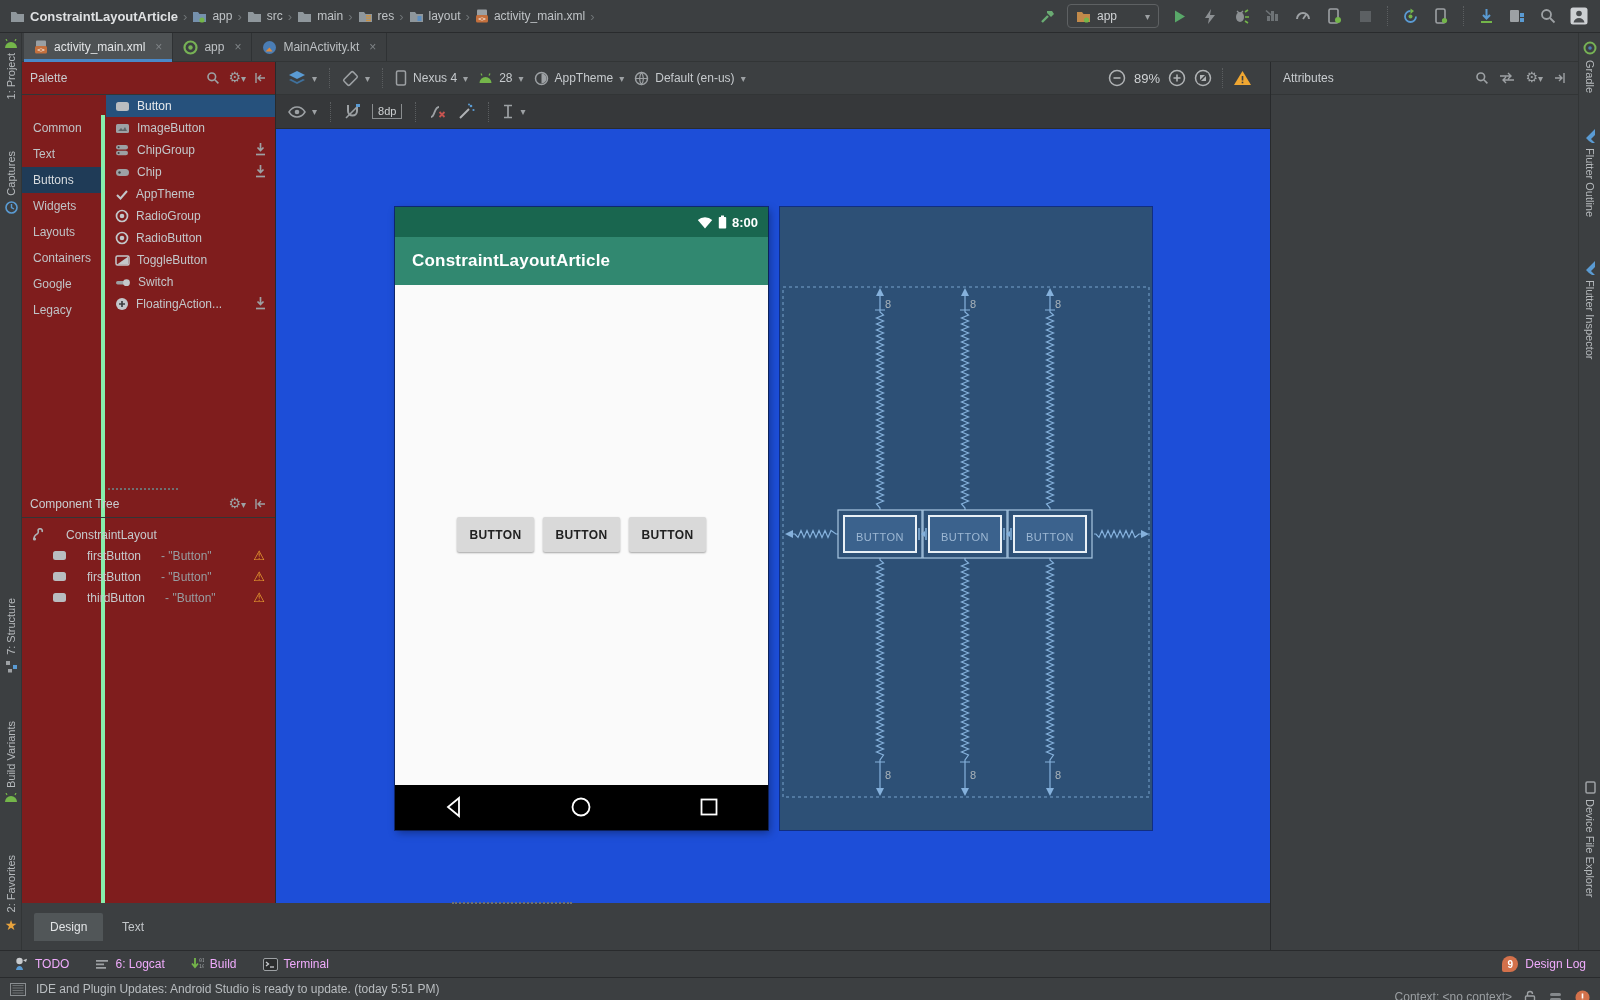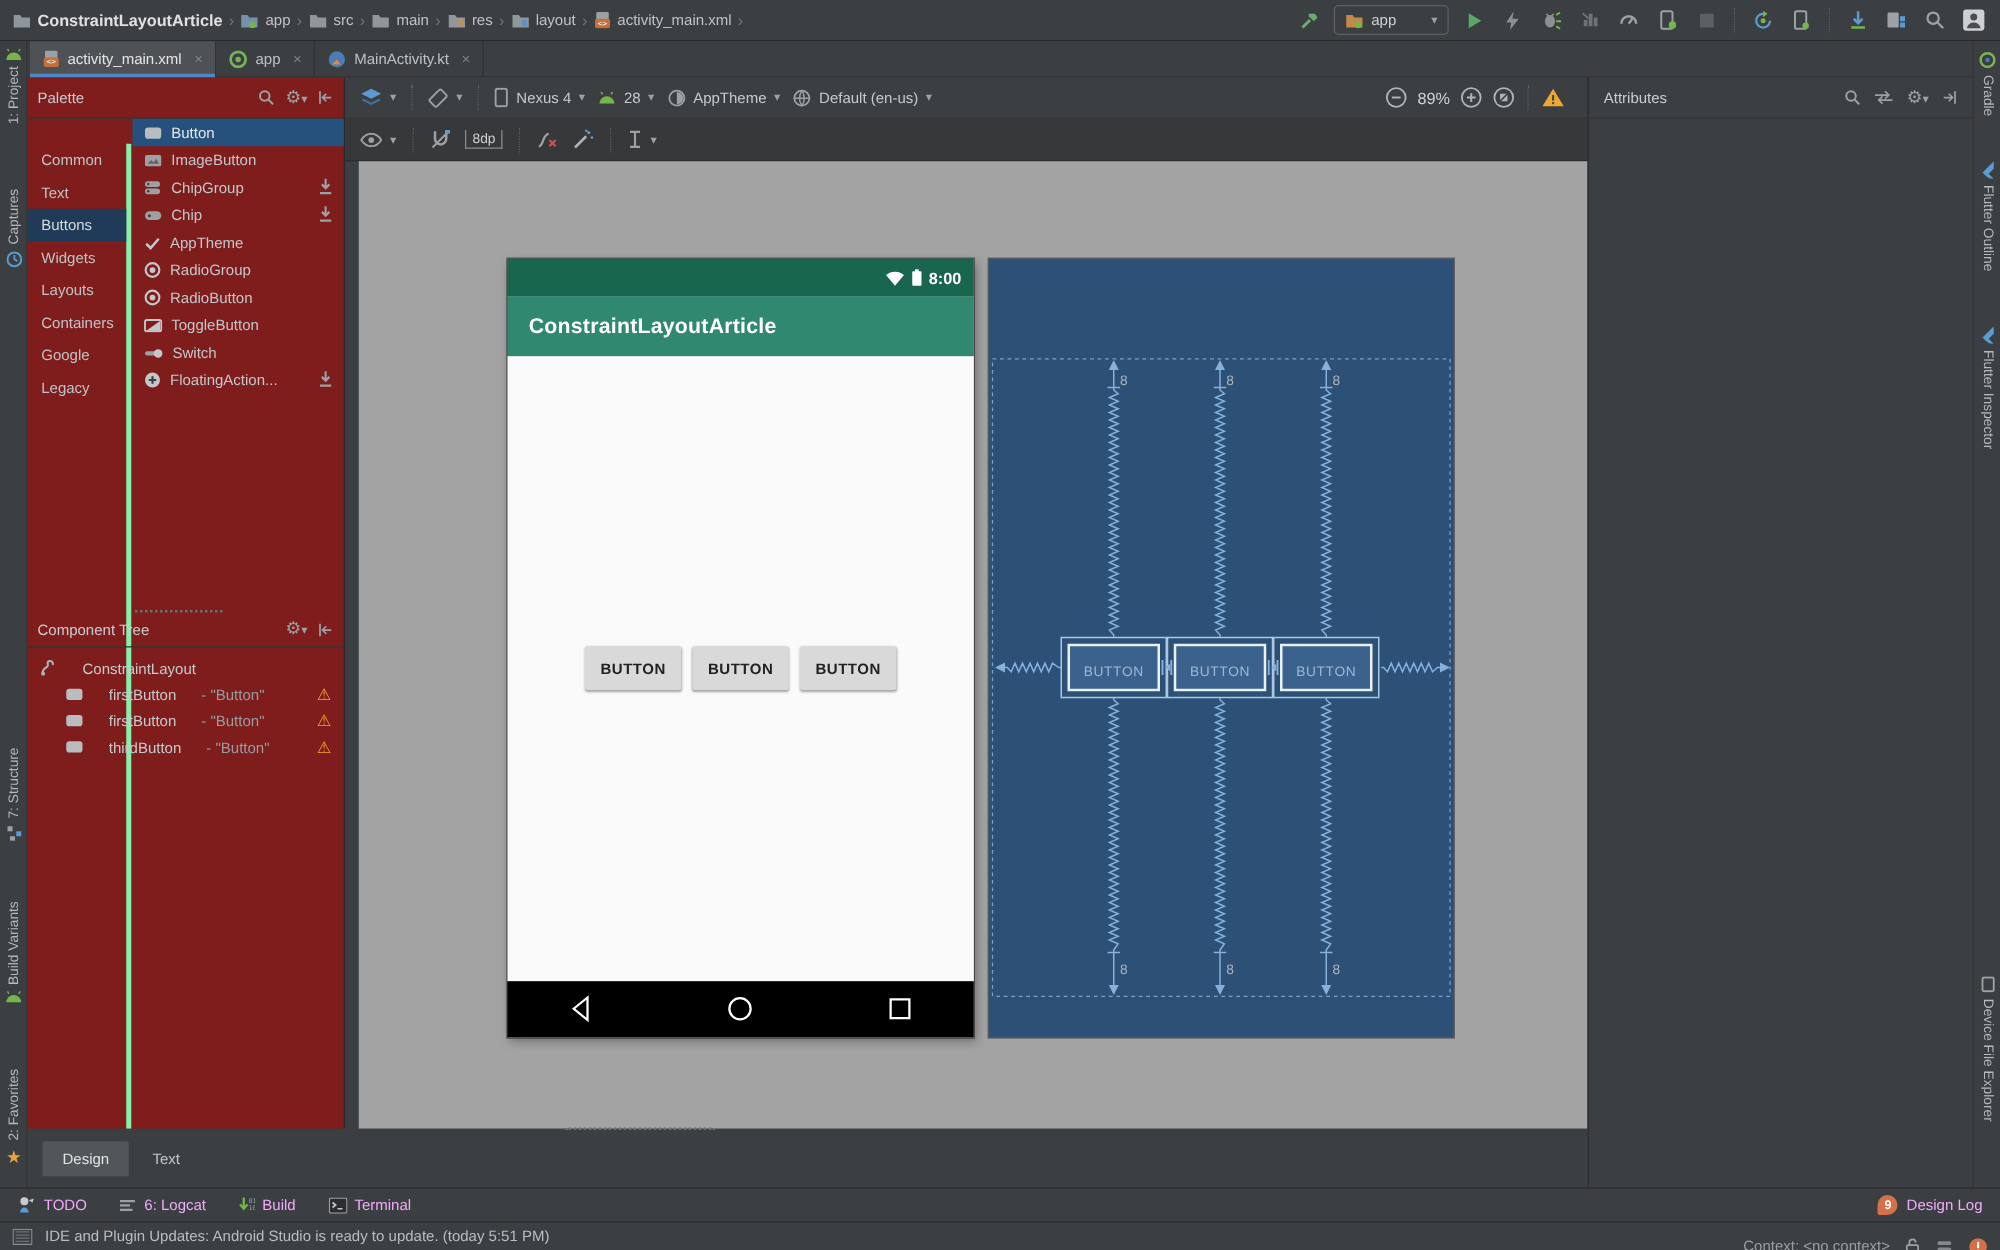--- a/index.html
+++ b/index.html
@@ -62,21 +62,21 @@
   .trow .suffix { color:#989da1; }
   .warn { position:absolute; right:10px; color:#f0a732; font-size:13px; line-height:13px; }
 
   
   .center { position:absolute; left:276px; top:62px; width:994px; height:841px; }
   .cfgbar { height:33px; background:#3c3f41; border-bottom:1px solid #323536; display:flex; align-items:center; gap:10px; padding:0 12px; }
   .cfgitem { display:flex; align-items:center; gap:6px; color:#c6cacd; }
   .zoomctl { margin-left:auto; display:flex; align-items:center; gap:8px; padding-right:6px; }
   .toolbar2 { height:34px; background:#36383a; border-bottom:1px solid #2a2c2e; display:flex; align-items:center; gap:11px; padding:0 12px; }
   .mdp { color:#cfd2d4; font-size:11px; padding:1px 5px 2px; border-bottom:1px solid #8a8d8f; border-left:1px solid #8a8d8f; border-right:1px solid #8a8d8f; height:15px; line-height:12px; }
-  .surface { position:absolute; left:0; top:67px; width:994px; height:774px; background:#a3a3a3;margin-left:11px; }
+  .surface { position:absolute; left:0; top:67px; width:994px; height:774px; background:#1d4ed8; }
 
   
   .phone { position:absolute; left:119px; top:78px; width:373px; height:623px; box-shadow:0 0 0 1px rgba(0,0,0,.45), 2px 3px 8px rgba(0,0,0,.35); }
   .pstatus { height:30px; display:flex; align-items:center; justify-content:flex-end; gap:5px; padding-right:10px; }
   .ptime { color:#ffffff; font-weight:bold; font-size:13px; }
   .pappbar { height:48px; display:flex; align-items:center; padding-left:17px; }
   .pappbar .t { color:#ffffff; font-size:17px; font-weight:bold; letter-spacing:.2px; }
   .pcontent { height:500px; background:#fafafa; position:relative; }
   .btnrow { position:absolute; left:0; right:0; top:232px; display:flex; justify-content:center; gap:9px; }
   .abtn { width:77px; height:35px; background:#d9d9d9; border-radius:2px; box-shadow:0 1px 2px rgba(0,0,0,.35);

